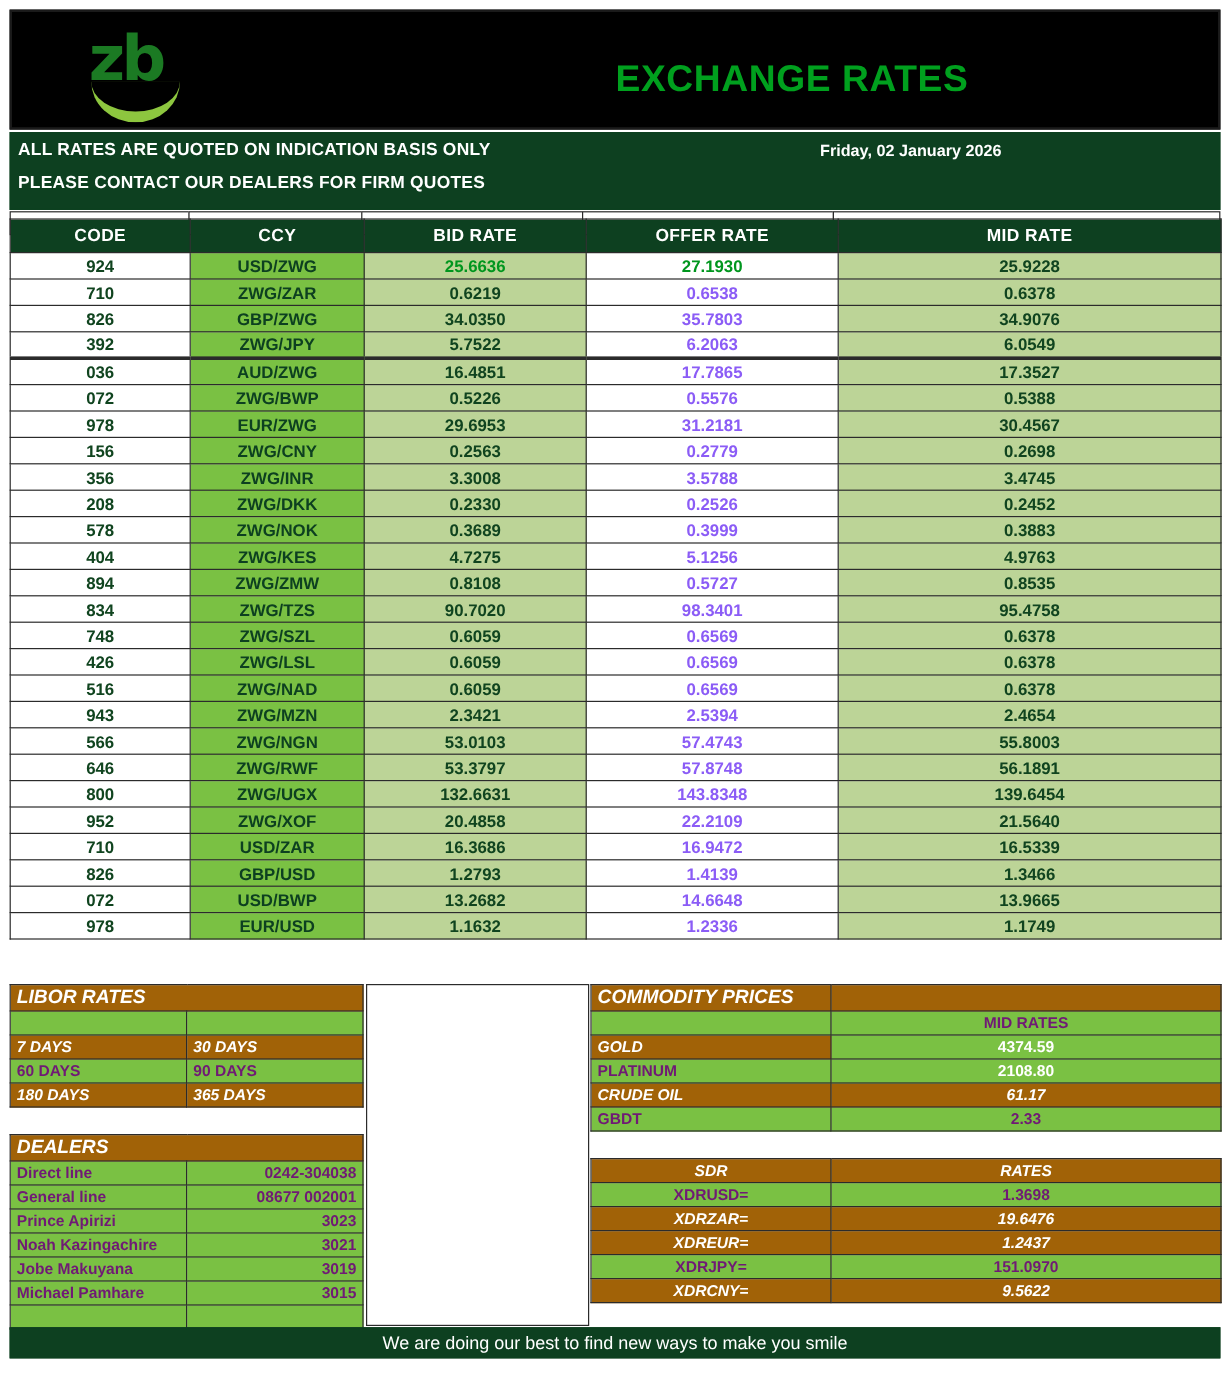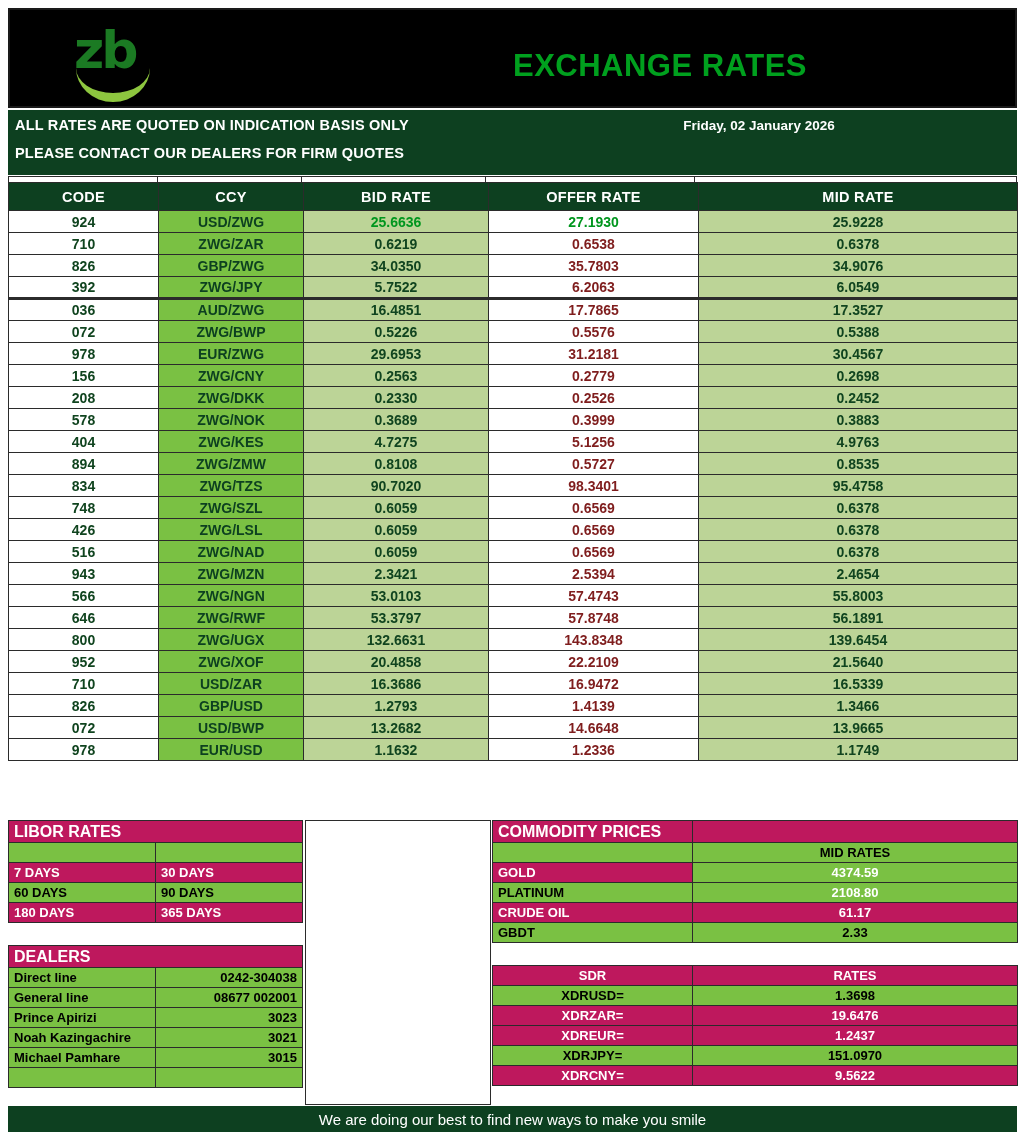--- a/index.html
+++ b/index.html
@@ -100,37 +100,37 @@
   .rates th {
     background: #0d4020;
     color: #ffffff;
     height: 28px;
     font-size: 14.5px;
     letter-spacing: 0.3px;
   }
   .c-code { width: 150px; background: #ffffff; color: #10441f; }
   .c-ccy  { width: 145px; background: #7ac143; color: #0d4020; }
   .c-bid  { width: 185px; background: #bcd497; color: #10441f; }
-  .c-off  { width: 210px; background: #ffffff; color: #7f1d1d; }
+  .c-off  { width: 210px; background: #ffffff; color: #8b5cf6; }
   .c-mid  { width: 319px; background: #bcd497; color: #10441f; }
   tr.first td.c-bid, tr.first td.c-off { color: #00961e; }
   tr.gapafter td { border-bottom: 3px solid #2b2b2b; }
 
   
   .panel { position: absolute; border-collapse: collapse; table-layout: fixed; }
   .panel td {
     border: 1px solid #2b2b2b;
     height: 20px;
     padding: 0 5px;
     font-size: 13px;
     font-weight: bold;
     white-space: nowrap;
   }
-  .dk { background: #be185d; color: #ffffff; }
-  .lt { background: #7ac143; color: #000000; }
+  .dk { background: #a16207; color: #ffffff; font-style: italic; }
+  .lt { background: #7ac143; color: #701a75; }
   .lt-white { background: #7ac143; color: #ffffff; }
   .blank-lt { background: #7ac143; }
   .hdrbar td { height: 22px; font-size: 16px; }
 
   
   #libor { left: 8px; top: 820px; width: 295px; }
   #libor td { width: 147px; }
   
   #commodity { left: 492px; top: 820px; width: 525px; }
   .cm-l { width: 200px; }
@@ -252,20 +252,27 @@
           <td class="c-mid">30.4567</td>
         </tr>
         <tr>
           <td class="c-code">156</td>
           <td class="c-ccy">ZWG/CNY</td>
           <td class="c-bid">0.2563</td>
           <td class="c-off">0.2779</td>
           <td class="c-mid">0.2698</td>
         </tr>
         <tr>
+          <td class="c-code">356</td>
+          <td class="c-ccy">ZWG/INR</td>
+          <td class="c-bid">3.3008</td>
+          <td class="c-off">3.5788</td>
+          <td class="c-mid">3.4745</td>
+        </tr>
+        <tr>
           <td class="c-code">208</td>
           <td class="c-ccy">ZWG/DKK</td>
           <td class="c-bid">0.2330</td>
           <td class="c-off">0.2526</td>
           <td class="c-mid">0.2452</td>
         </tr>
         <tr>
           <td class="c-code">578</td>
           <td class="c-ccy">ZWG/NOK</td>
           <td class="c-bid">0.3689</td>
@@ -452,20 +459,24 @@
         </tr>
         <tr>
           <td class="lt dl-l">Prince Apirizi</td>
           <td class="lt dl-r">3023</td>
         </tr>
         <tr>
           <td class="lt dl-l">Noah Kazingachire</td>
           <td class="lt dl-r">3021</td>
         </tr>
         <tr>
+          <td class="lt dl-l">Jobe Makuyana</td>
+          <td class="lt dl-r">3019</td>
+        </tr>
+        <tr>
           <td class="lt dl-l">Michael Pamhare</td>
           <td class="lt dl-r">3015</td>
         </tr>
       </tbody>
       <tbody>
         <tr>
         <td class="blank-lt dl-l"></td>
         <td class="blank-lt dl-r"></td>
       </tr>
     </tbody>

